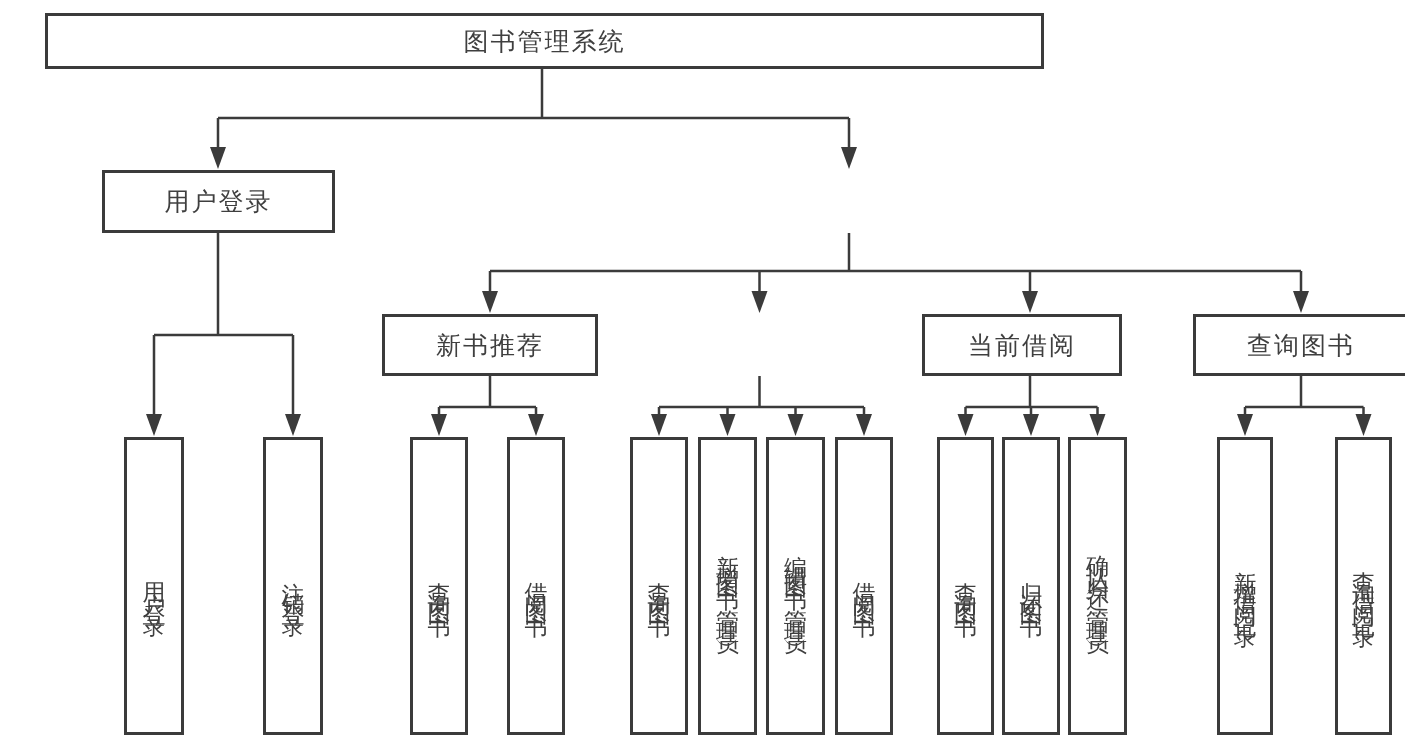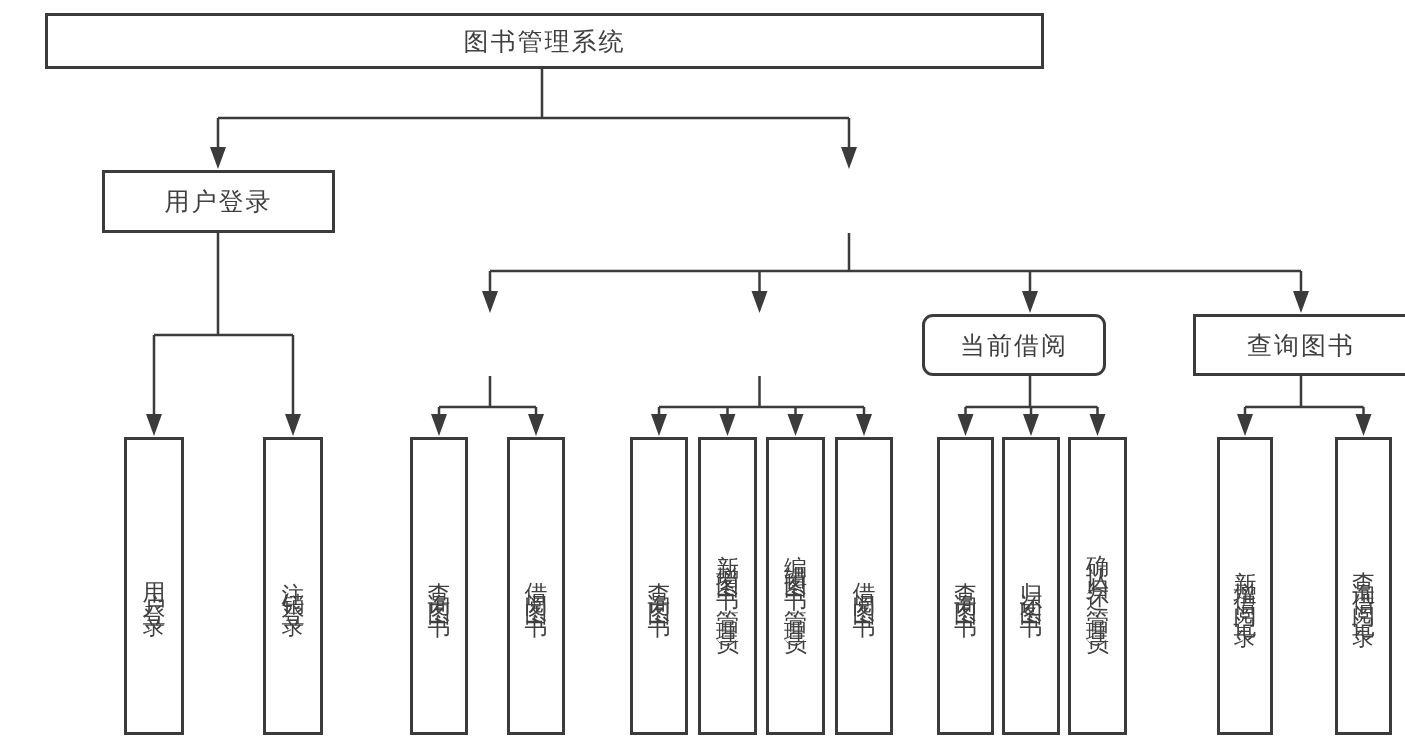--- a/index.html
+++ b/index.html
@@ -99,21 +99,22 @@
       <polygon points="1069.5,414 1085.5,414 1077.5,436"></polygon>
       <polygon points="1217,414 1233,414 1225,436"></polygon>
       <polygon points="1335.5,414 1351.5,414 1343.5,436"></polygon>
     </g>
   </svg>
 
   <div class="box hbox" style="left:25px; top:13px; width:999px; height:56px;">图书管理系统</div>
 
   <div class="box hbox" style="left:82px; top:170px; width:233px; height:63px;">用户登录</div>
 
-  <div class="box hbox" style="left:902px; top:314px; width:184px; height:62px;border-radius:11px;">当前借阅</div>
+  <div class="box hbox" style="left:362px; top:314px; width:216px; height:62px;">新书推荐</div>
+  <div class="box hbox" style="left:902px; top:314px; width:200px; height:62px;">当前借阅</div>
   <div class="box hbox" style="left:1173px; top:314px; width:216px; height:62px;">查询图书</div>
 
   <div class="box vbox" style="left:104px; width:60px;">用户登录</div>
   <div class="box vbox" style="left:243px; width:60px;">注销登录</div>
 
   <div class="box vbox" style="left:390px; width:58px;">查询图书</div>
   <div class="box vbox" style="left:487px; width:58px;">借阅图书</div>
 
   <div class="box vbox" style="left:610px; width:58px;">查询图书</div>
   <div class="box vbox" style="left:678px; width:59px;">新增图书（管理员）</div>

